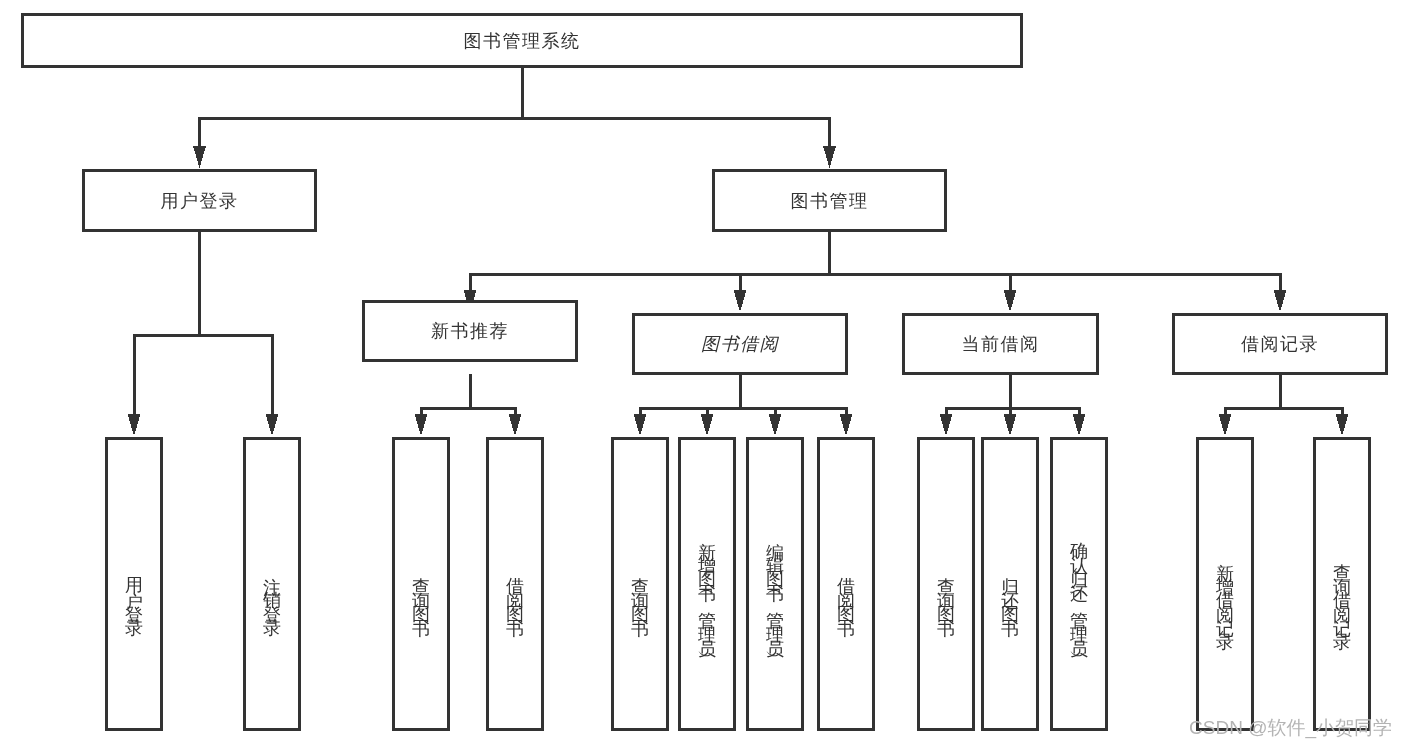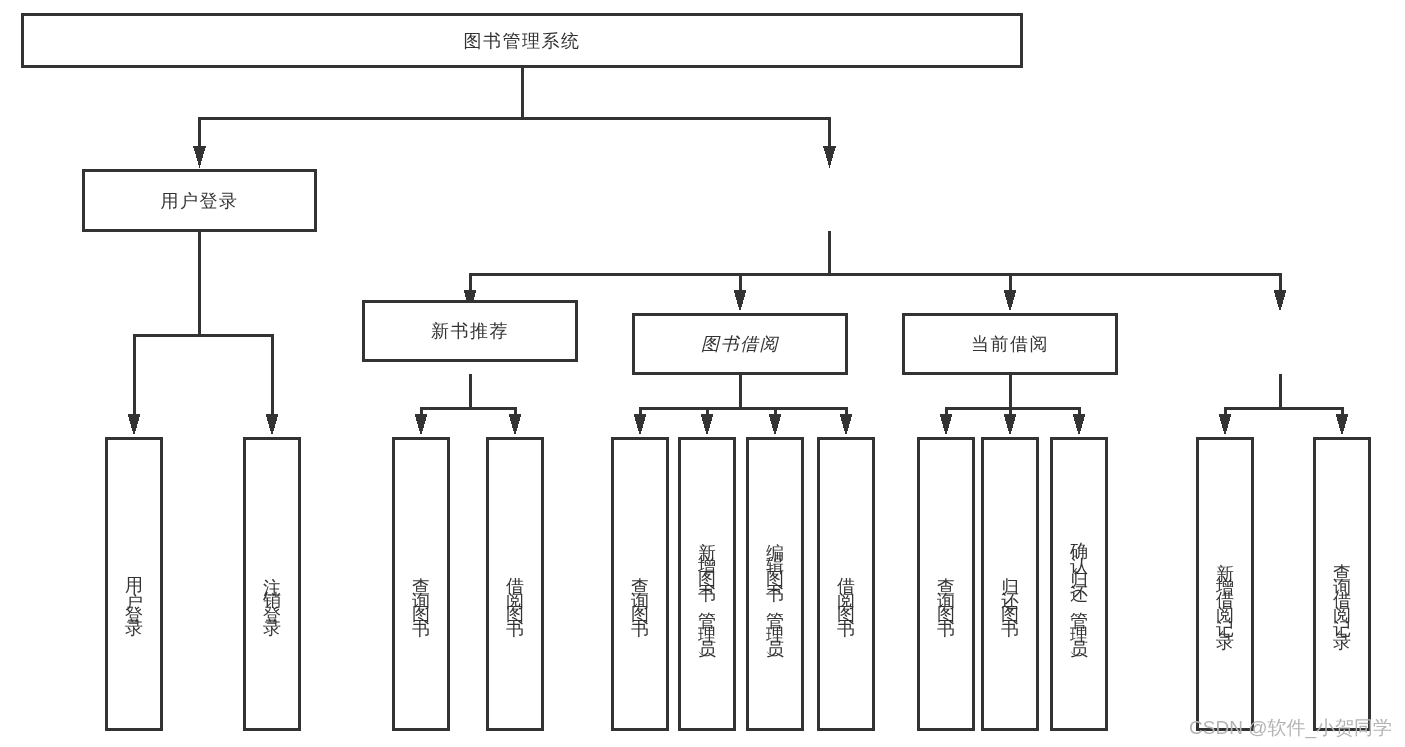--- a/index.html
+++ b/index.html
@@ -146,29 +146,35 @@
     </g>
   </svg>
 
   <div class="box hbox" style="left:21px;top:13px;width:1002px;height:55px;">
     <span>图书管理系统</span>
   </div>
 
   <div class="box hbox" style="left:82px;top:169px;width:235px;height:63px;">
     <span>用户登录</span>
   </div>
+  <div class="box hbox" style="left:712px;top:169px;width:235px;height:63px;">
+    <span>图书管理</span>
+  </div>
 
   <div class="box hbox" style="left:362px;top:300px;width:216px;height:62px;">
     <span>新书推荐</span>
   </div>
   <div class="box hbox" style="left:632px;top:313px;width:216px;height:62px;font-style:italic;">
     <span>图书借阅</span>
   </div>
-  <div class="box hbox" style="left:902px;top:313px;width:216px;height:62px;">
+  <div class="box hbox" style="left:902px;top:313px;width:197px;height:62px;">
     <span>当前借阅</span>
+  </div>
+  <div class="box hbox" style="left:1172px;top:313px;width:216px;height:62px;">
+    <span>借阅记录</span>
   </div>
 
   <div class="box vbox" style="left:105px;top:437px;width:58px;height:294px;">
     <span>用户登录</span>
   </div>
   <div class="box vbox" style="left:243px;top:437px;width:58px;height:294px;">
     <span>注销登录</span>
   </div>
 
   <div class="box vbox" style="left:392px;top:437px;width:58px;height:294px;">

